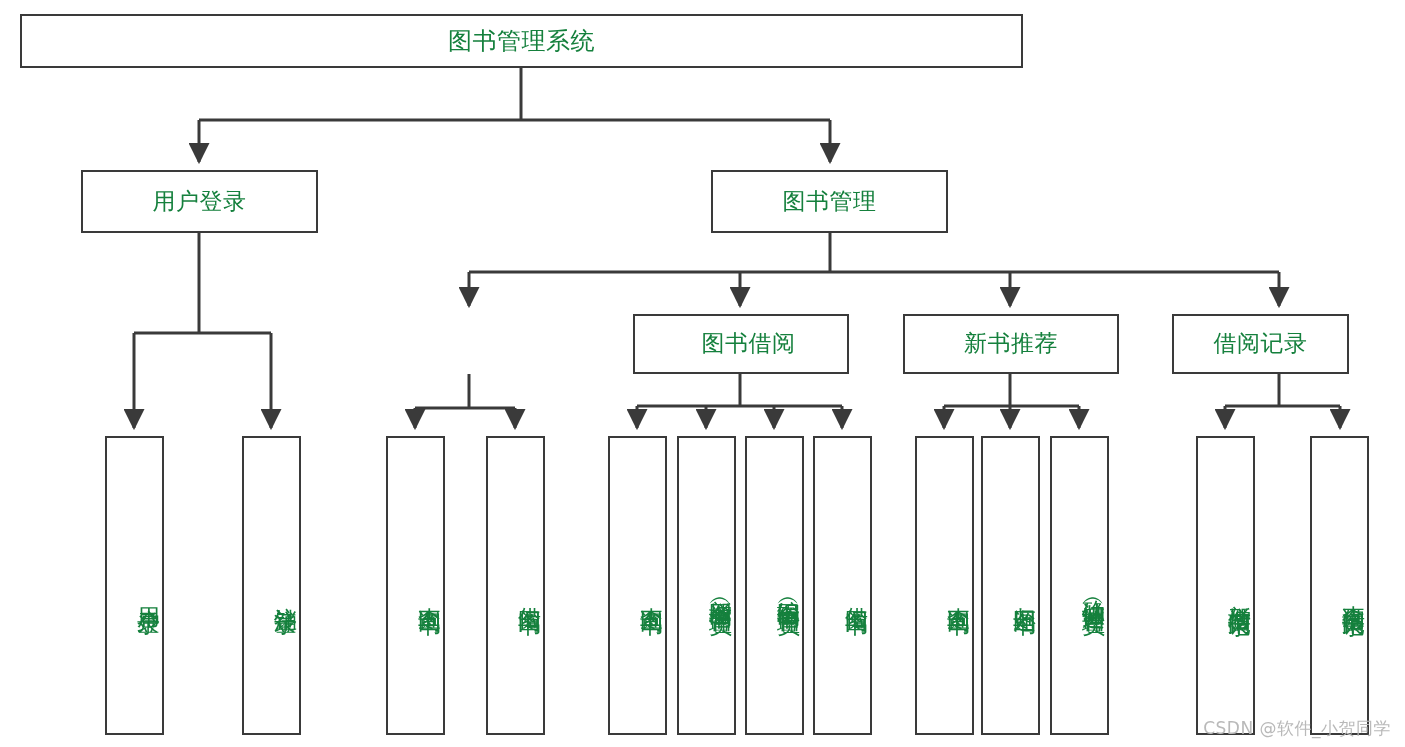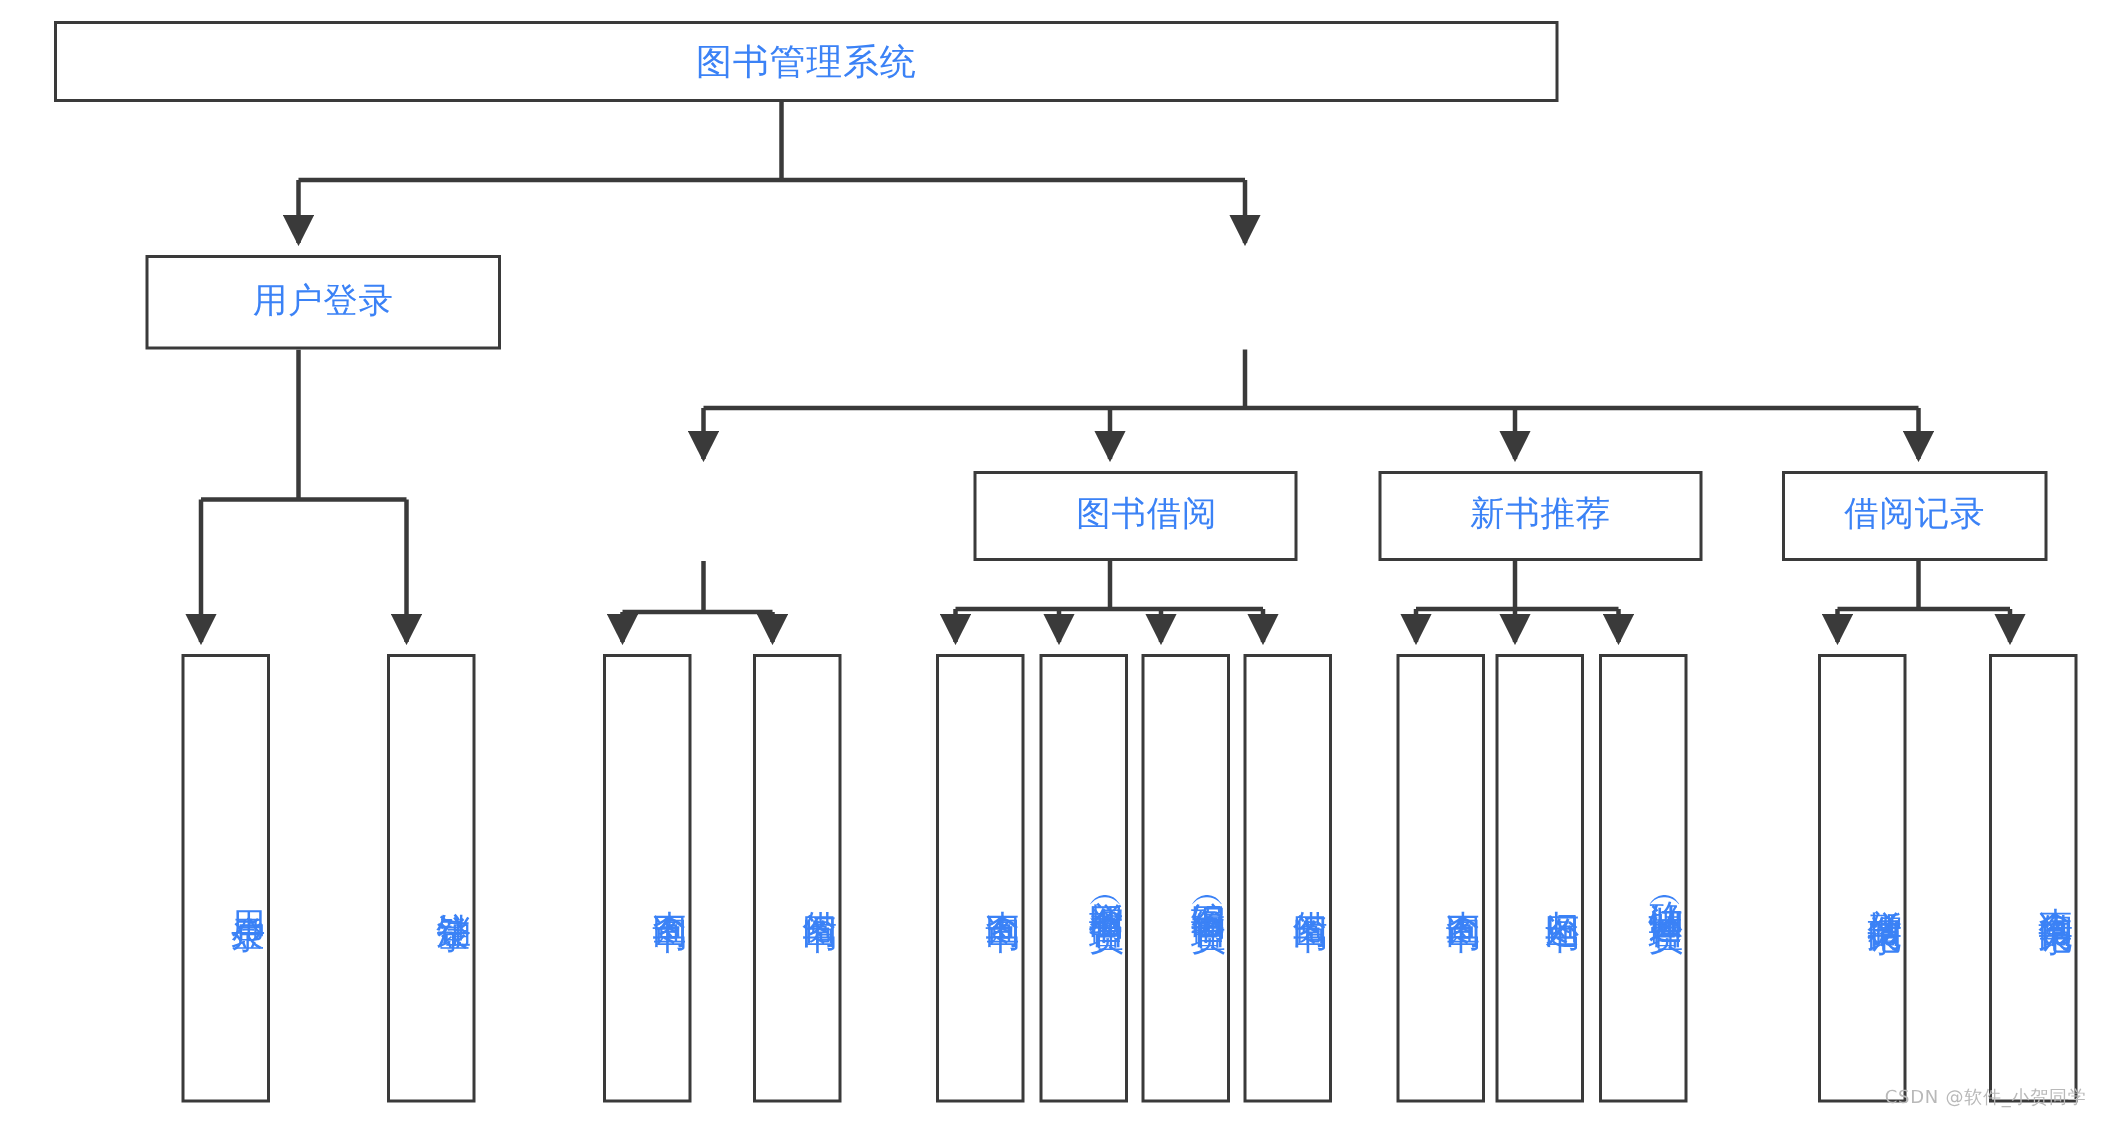--- a/index.html
+++ b/index.html
@@ -26,23 +26,22 @@
     pointer-events: none;
   }
   .node {
     position: absolute;
     box-sizing: border-box;
     border: 2px solid #3a3a3a;
     background: #ffffff;
     display: flex;
     align-items: center;
     justify-content: center;
-    color: #3b82f6;
+    color: #15803d;
     line-height: 1.18;
-    margin-left: 16px;
   }
   .node.horiz {
     font-size: 23px;
     letter-spacing: 0.5px;
   }
   .node.vert {
     font-size: 23px;
     writing-mode: vertical-rl;
     text-orientation: upright;
     align-items: flex-start;
@@ -53,21 +52,21 @@
   .node.vert.tall {
     padding-top: 10px;
   }
   #title-node {
     font-size: 24px;
   }
   #watermark {
     position: absolute;
     right: 14px;
     bottom: 7px;
-    font-size: 12px;
+    font-size: 17px;
     color: #b9b9b9;
     white-space: nowrap;
     letter-spacing: 0.5px;
   }
 </style>
 </head>
 <body>
 
 <div id="canvas">
 
@@ -119,20 +118,21 @@
       <path d="M 1225 406 L 1340 406"></path>
       <path d="M 1225 406 L 1225 428" marker-end="url(#arrow)"></path>
       <path d="M 1340 406 L 1340 428" marker-end="url(#arrow)"></path>
     </g>
   </svg>
 
   <div class="node horiz" id="title-node" style="left: 20px; top: 14px; width: 1003px; height: 54px;">图书管理系统</div>
 
   <div class="node horiz" id="node-user-login" style="left: 81px; top: 170px; width: 237px; height: 63px;">用户登录</div>
 
+  <div class="node horiz" id="node-book-management" style="left: 711px; top: 170px; width: 237px; height: 63px;">图书管理</div>
 
 
   <div class="node horiz" id="node-book-borrow" style="left: 633px; top: 314px; width: 216px; height: 60px; padding-left: 15px;">图书借阅</div>
 
   <div class="node horiz" id="node-current-borrow" style="left: 903px; top: 314px; width: 216px; height: 60px;">新书推荐</div>
 
   <div class="node horiz" id="node-borrow-record" style="left: 1172px; top: 314px; width: 177px; height: 60px;">借阅记录</div>
 
   <div class="node vert" style="left: 105px; top: 436px; width: 59px; height: 299px;">用户登录</div>
   <div class="node vert" style="left: 242px; top: 436px; width: 59px; height: 299px;">注销登录</div>

